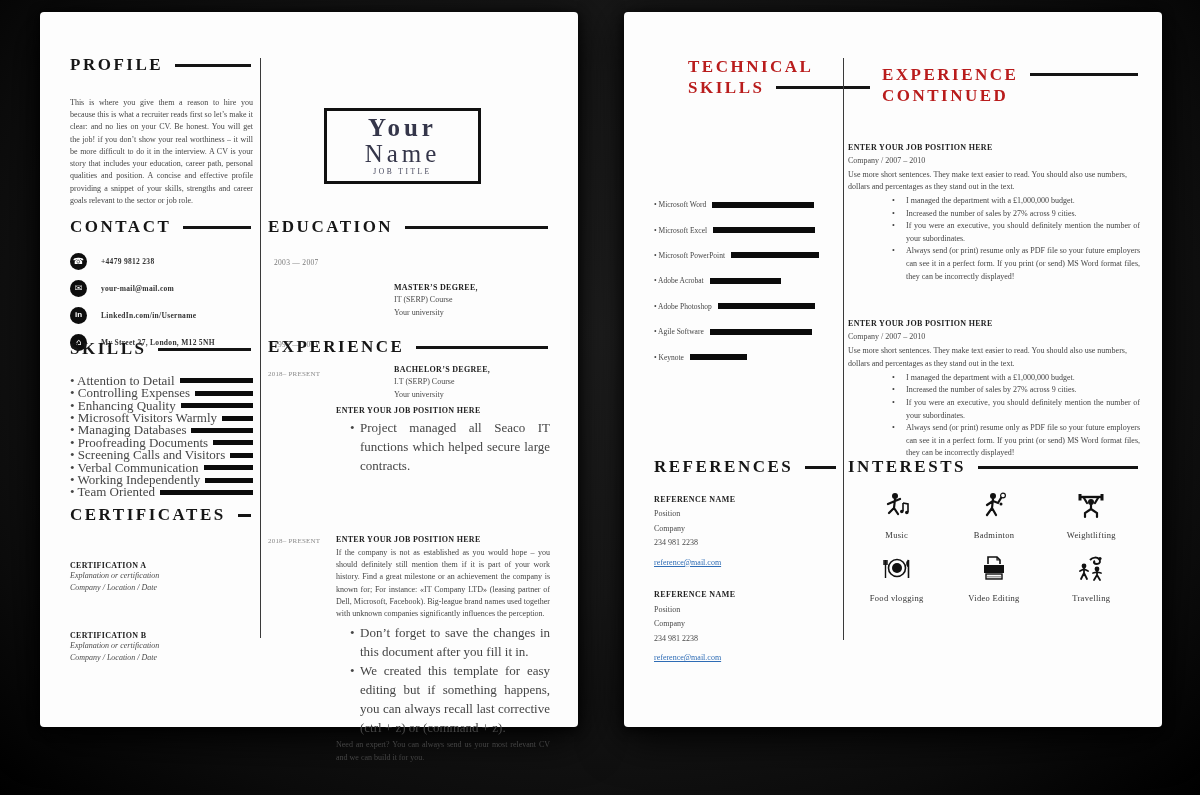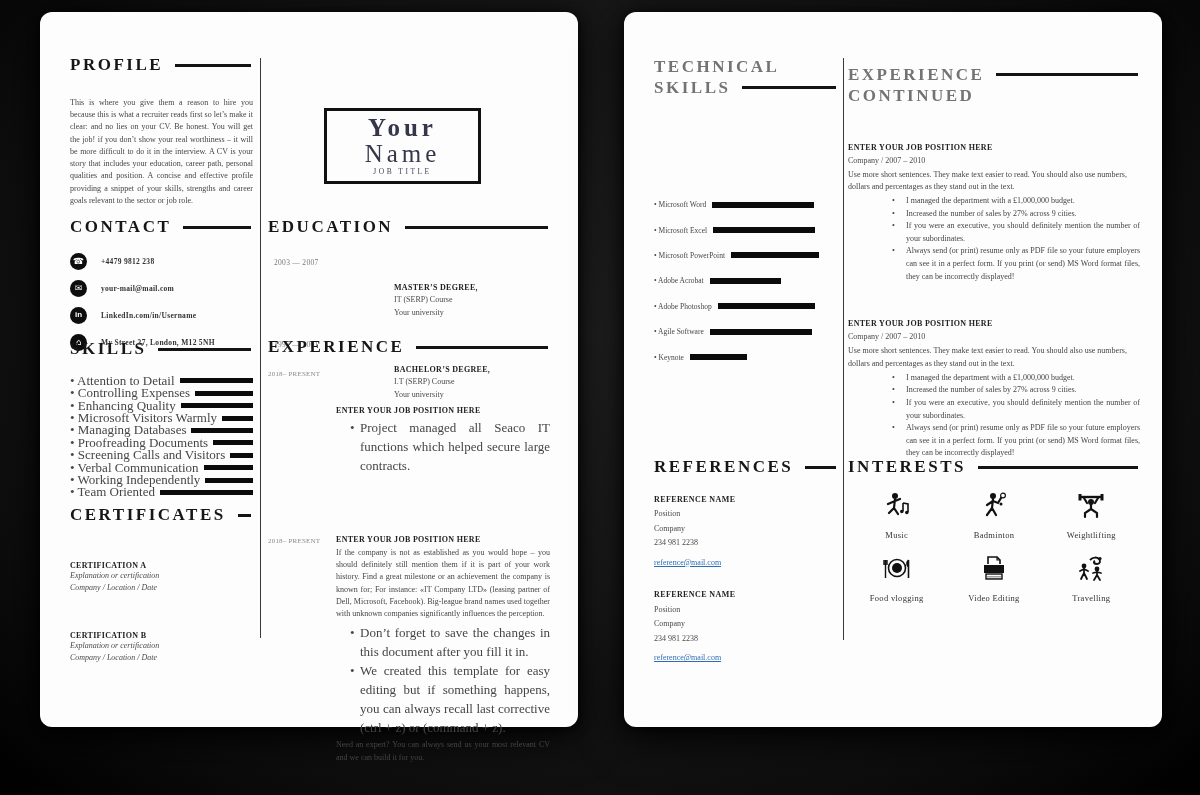--- a/index.html
+++ b/index.html
@@ -4,31 +4,31 @@
 <style>
   html,body{margin:0;padding:0;}
   body{
     width:1200px;height:795px;overflow:hidden;
     background:radial-gradient(ellipse at 50% 42%, #242424 0%, #1c1c1c 40%, #0c0c0c 78%, #000 100%);
     font-family:"Liberation Serif","DejaVu Serif",serif;
   }
   .stage{position:relative;width:1200px;height:795px;}
   .page{
     position:absolute;top:12px;width:538px;height:715px;
-    background:#fdfdfd;border-radius:12px;
+    background:#fdfdfd;border-radius:4px;
     box-shadow:0 10px 45px rgba(0,0,0,0.95), 0 2px 12px rgba(0,0,0,0.8);
   }
   #page1{left:40px;}
   #page2{left:624px;}
   .vdivider{position:absolute;width:1px;background:#3a3a3a;}
   
   .sec-head{display:flex;align-items:center;font-weight:bold;color:#161616;
     font-size:17px;letter-spacing:2.5px;line-height:1.1;}
   .sec-head .rule{flex:1;height:3px;background:#141414;margin-left:12px;margin-right:2px;}
-  .sec-head-2line{font-weight:bold;color:#737373;font-size:17px;letter-spacing:2.5px;line-height:1.25;}
+  .sec-head-2line{font-weight:bold;color:#b91c1c;font-size:17px;letter-spacing:2.5px;line-height:1.25;margin-left:34px;}
   .sec-head-2line .l2{display:flex;align-items:center;}
   .sec-head-2line .rule{flex:1;height:3px;background:#141414;margin-left:12px;margin-right:2px;}
   
   .body-txt{font-size:8px;line-height:12.3px;color:#454545;text-align:justify;}
   .mini-bold{font-size:8px;font-weight:bold;color:#222;letter-spacing:0.3px;margin-top:36px;}
   .gray-date{font-size:7.5px;color:#7a7a7a;letter-spacing:0.3px;}
   .p1-profile{position:absolute;left:30px;top:44px;width:183px;}
   .p1-profile .body-txt{margin-top:22px;}
   .p1-contact{position:absolute;left:30px;top:206px;width:183px;}
   .contact-list{margin-top:16px;}

